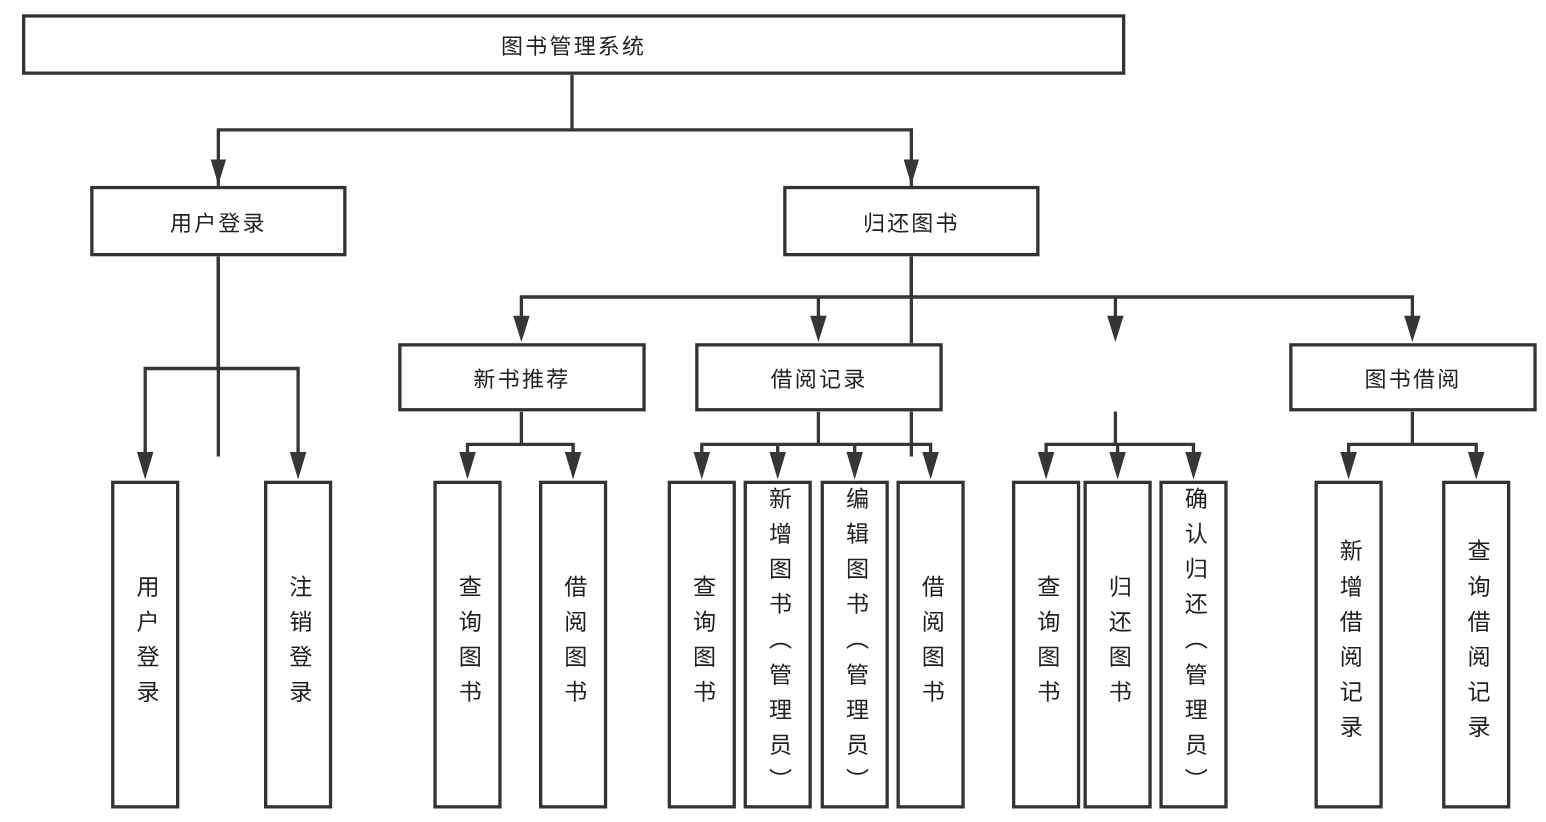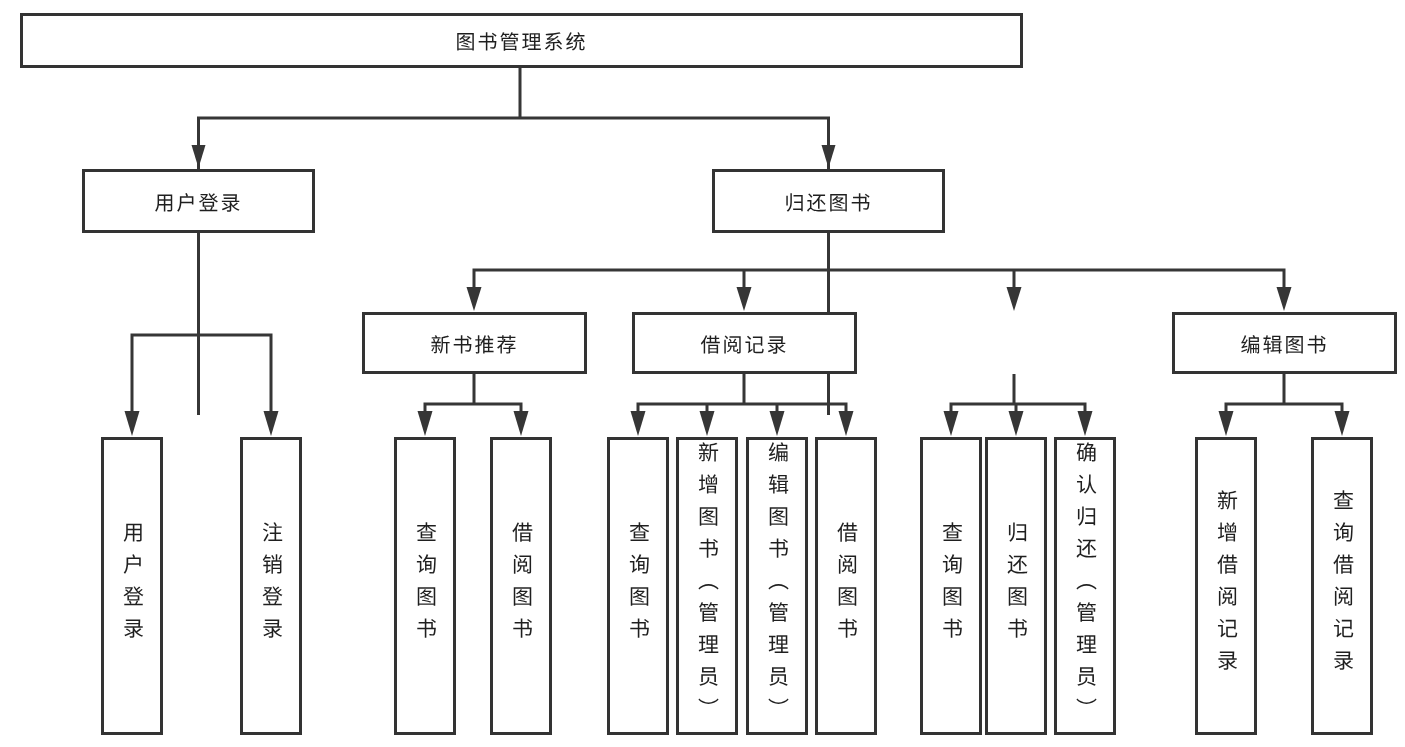--- a/index.html
+++ b/index.html
@@ -106,21 +106,21 @@
     <span class="hlabel">归还图书</span>
   </div>
 
   <div class="box mid" style="left:362px;">
     <span class="hlabel">新书推荐</span>
   </div>
   <div class="box mid" style="left:632px;">
     <span class="hlabel">借阅记录</span>
   </div>
   <div class="box mid" style="left:1172px;">
-    <span class="hlabel">编辑图书</span>
+    <span class="hlabel">图书借阅</span>
   </div>
 
   <div class="box leaf" style="left:101px;">
     <span class="vtext">用户登录</span>
   </div>
   <div class="box leaf" style="left:240px;">
     <span class="vtext">注销登录</span>
   </div>
 
   <div class="box leaf" style="left:394px;">

